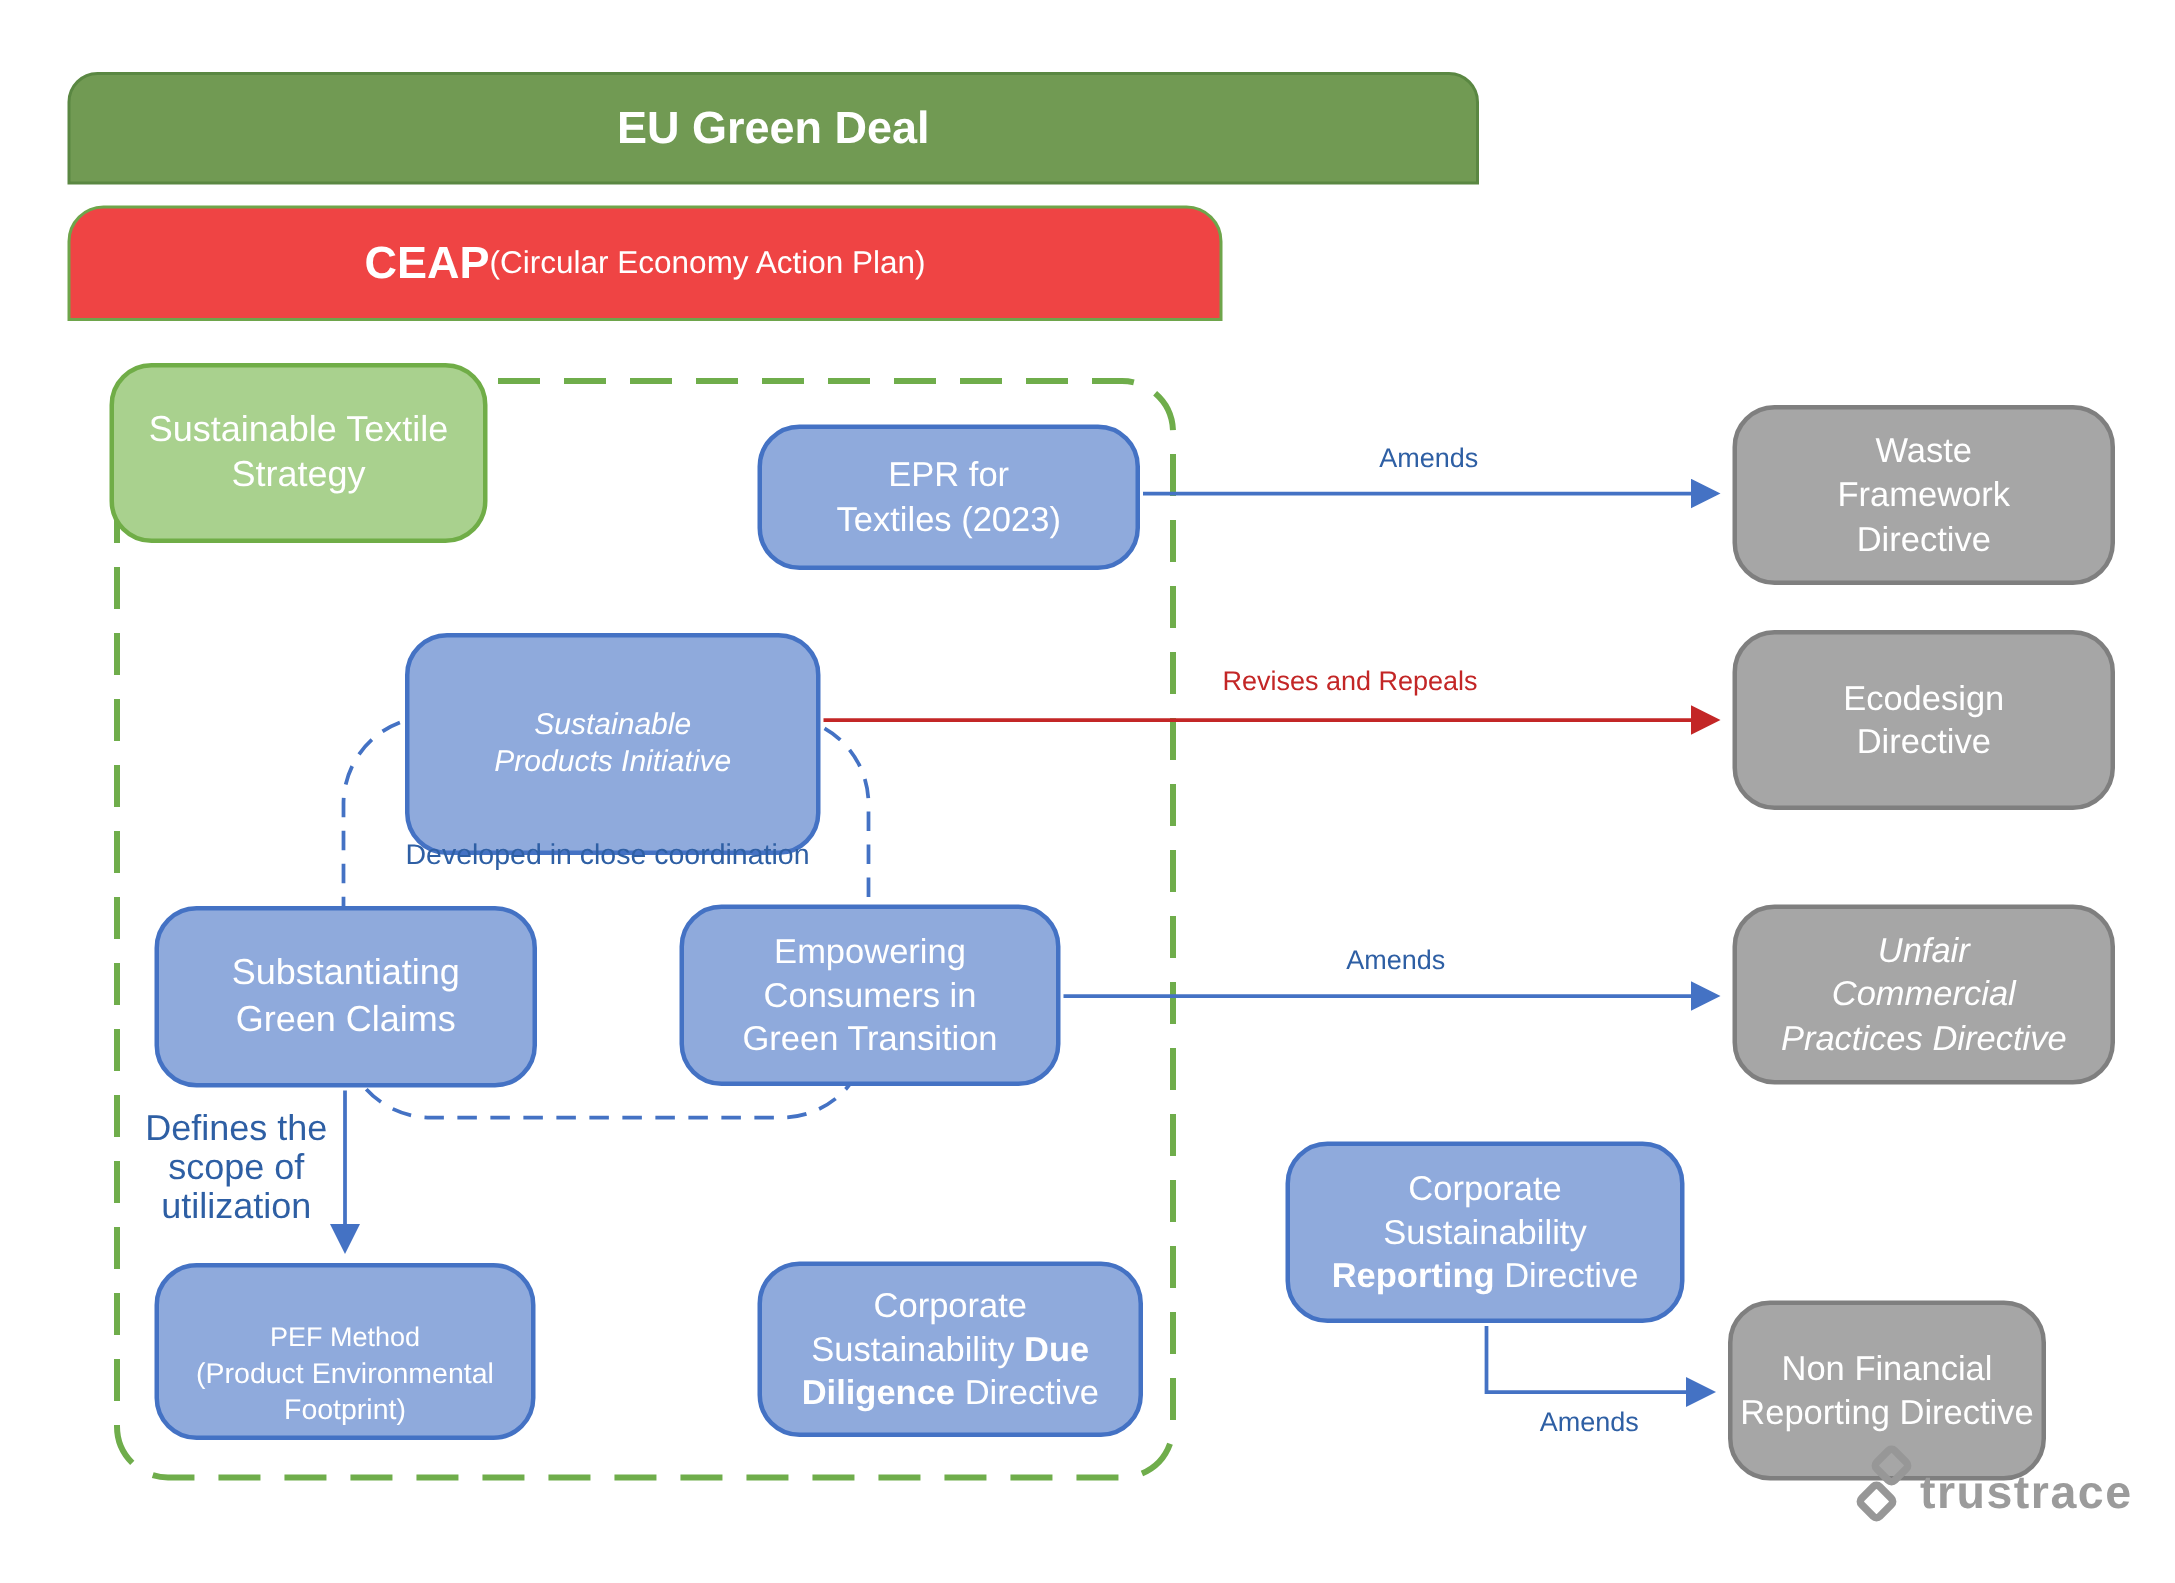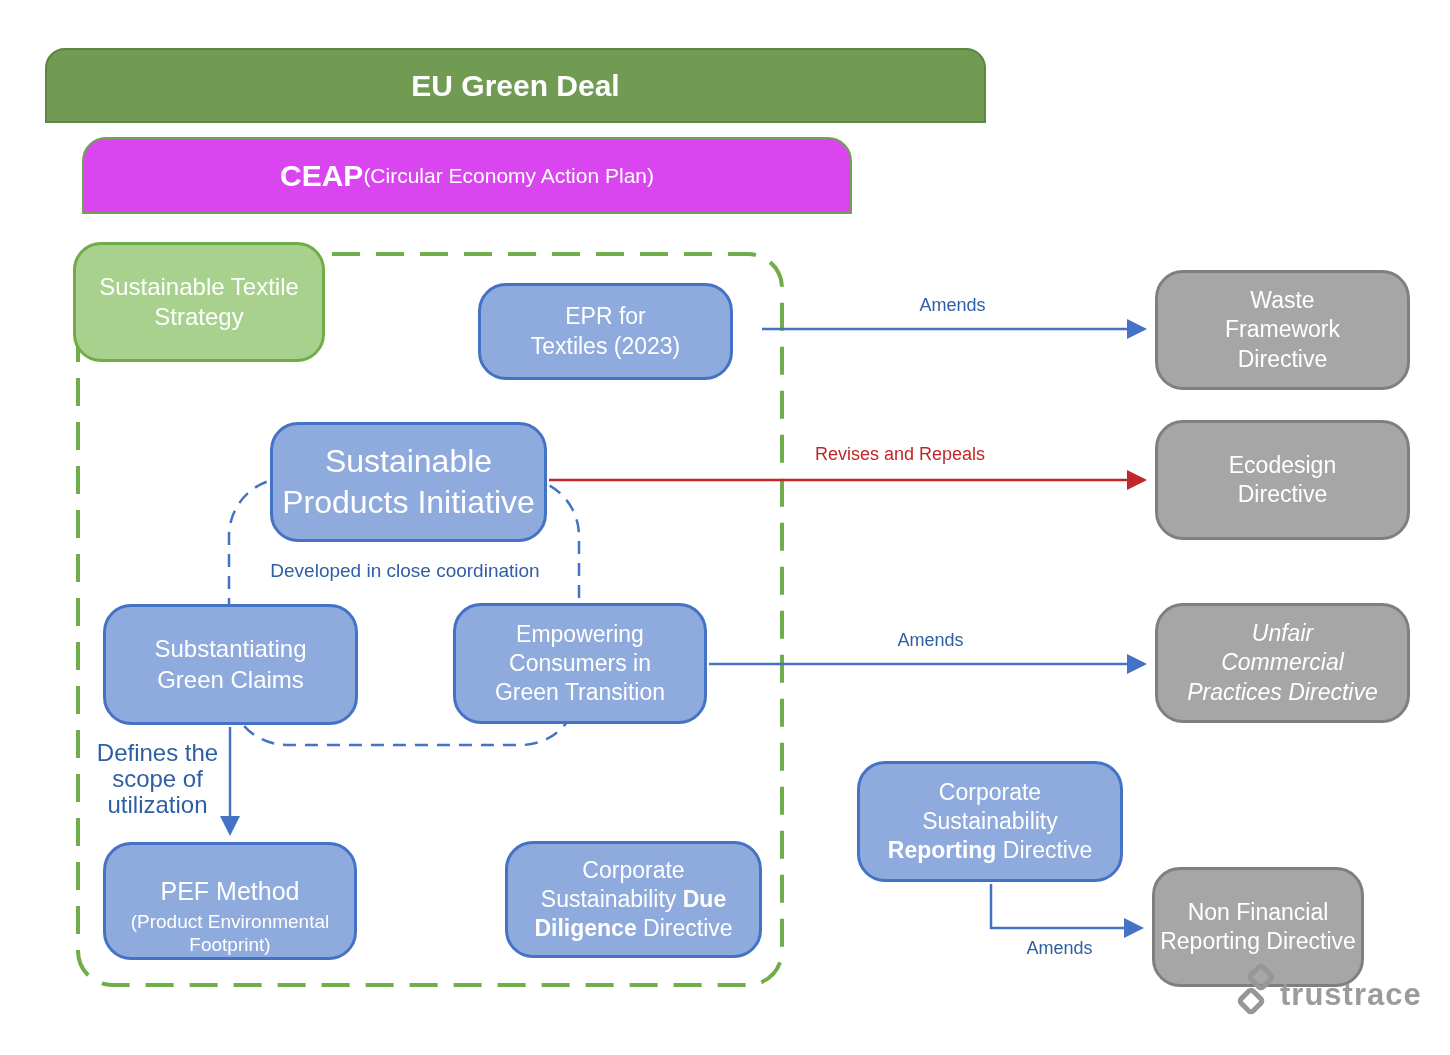--- a/index.html
+++ b/index.html
@@ -15,37 +15,37 @@
     position:absolute;display:flex;align-items:center;justify-content:center;
     color:#ffffff;box-sizing:border-box;
   }
   .bar.eu{
     left:45px;top:48px;width:941px;height:75px;
     background:#719a53;border:2px solid #5a8742;border-radius:20px 20px 0 0;
     font-size:30px;font-weight:bold;
   }
   .bar.ceap{
     left:45px;top:137px;width:770px;height:77px;
-    background:#d946ef;border:2px solid #6ea54b;border-radius:24px 24px 0 0;margin-left:37px;
+    background:#ef4444;border:2px solid #6ea54b;border-radius:24px 24px 0 0;
   }
   .ceap-title{font-size:30px;font-weight:bold;}
   .ceap-sub{font-size:21px;font-weight:normal;}
 
   
   .node{
     position:absolute;display:flex;flex-direction:column;align-items:center;justify-content:center;
     text-align:center;color:#ffffff;box-sizing:border-box;border-radius:28px;
     font-size:23px;line-height:1.27;
   }
   .node.green{background:#a9d18e;border:3px solid #70ad47;font-size:24px;}
   .node.blue {background:#8faadc;border:3px solid #4472c4;}
   .node.gray {background:#a6a6a6;border:3px solid #7f7f7f;}
   .node .line{display:block;}
   .node b{font-weight:bold;}
-  .pef-title{font-size:25px;margin-top:31px;}
+  .pef-title{font-size:18px;margin-top:31px;}
   .pef-sub{font-size:19px;line-height:1.25;margin-top:2px;}
 
   
   .lbl{position:absolute;text-align:center;font-size:18px;}
   .lbl.blue{color:#2e5fa4;}
   .lbl.red{color:#c32626;}
   .lbl.coord{font-size:19px;}
   .lbl.scope{font-size:24px;line-height:26px;}
 
   
@@ -92,24 +92,24 @@
   </div>
 
   <div class="bar ceap">
     <span class="ceap-title">CEAP</span>
       <span class="ceap-sub"> (Circular Economy Action Plan)</span>
   </div>
 
   <div class="node green pre abs" style="left:73px;top:242px;width:252px;height:120px;">Sustainable Textile
 Strategy</div>
 
-  <div class="node blue pre abs" style="left:478px;top:283px;width:255px;height:97px;">EPR for
+  <div class="node blue pre abs" style="left:505px;top:283px;width:255px;height:97px;">EPR for
 Textiles (2023)</div>
 
-  <div class="node blue pre abs" style="left:270px;top:422px;width:277px;height:120px;font-size:32px;">Sustainable
+  <div class="node blue pre abs" style="left:270px;top:422px;width:277px;height:148px;font-size:20px;font-style:italic;">Sustainable
 Products Initiative</div>
 
   <div class="node blue pre abs" style="left:103px;top:604px;width:255px;height:121px;font-size:24px;">Substantiating
 Green Claims</div>
 
   <div class="node blue pre abs" style="left:453px;top:603px;width:254px;height:121px;">Empowering
 Consumers in
 Green Transition</div>
 
   <div class="node blue abs" style="left:103px;top:842px;width:254px;height:118px;">

